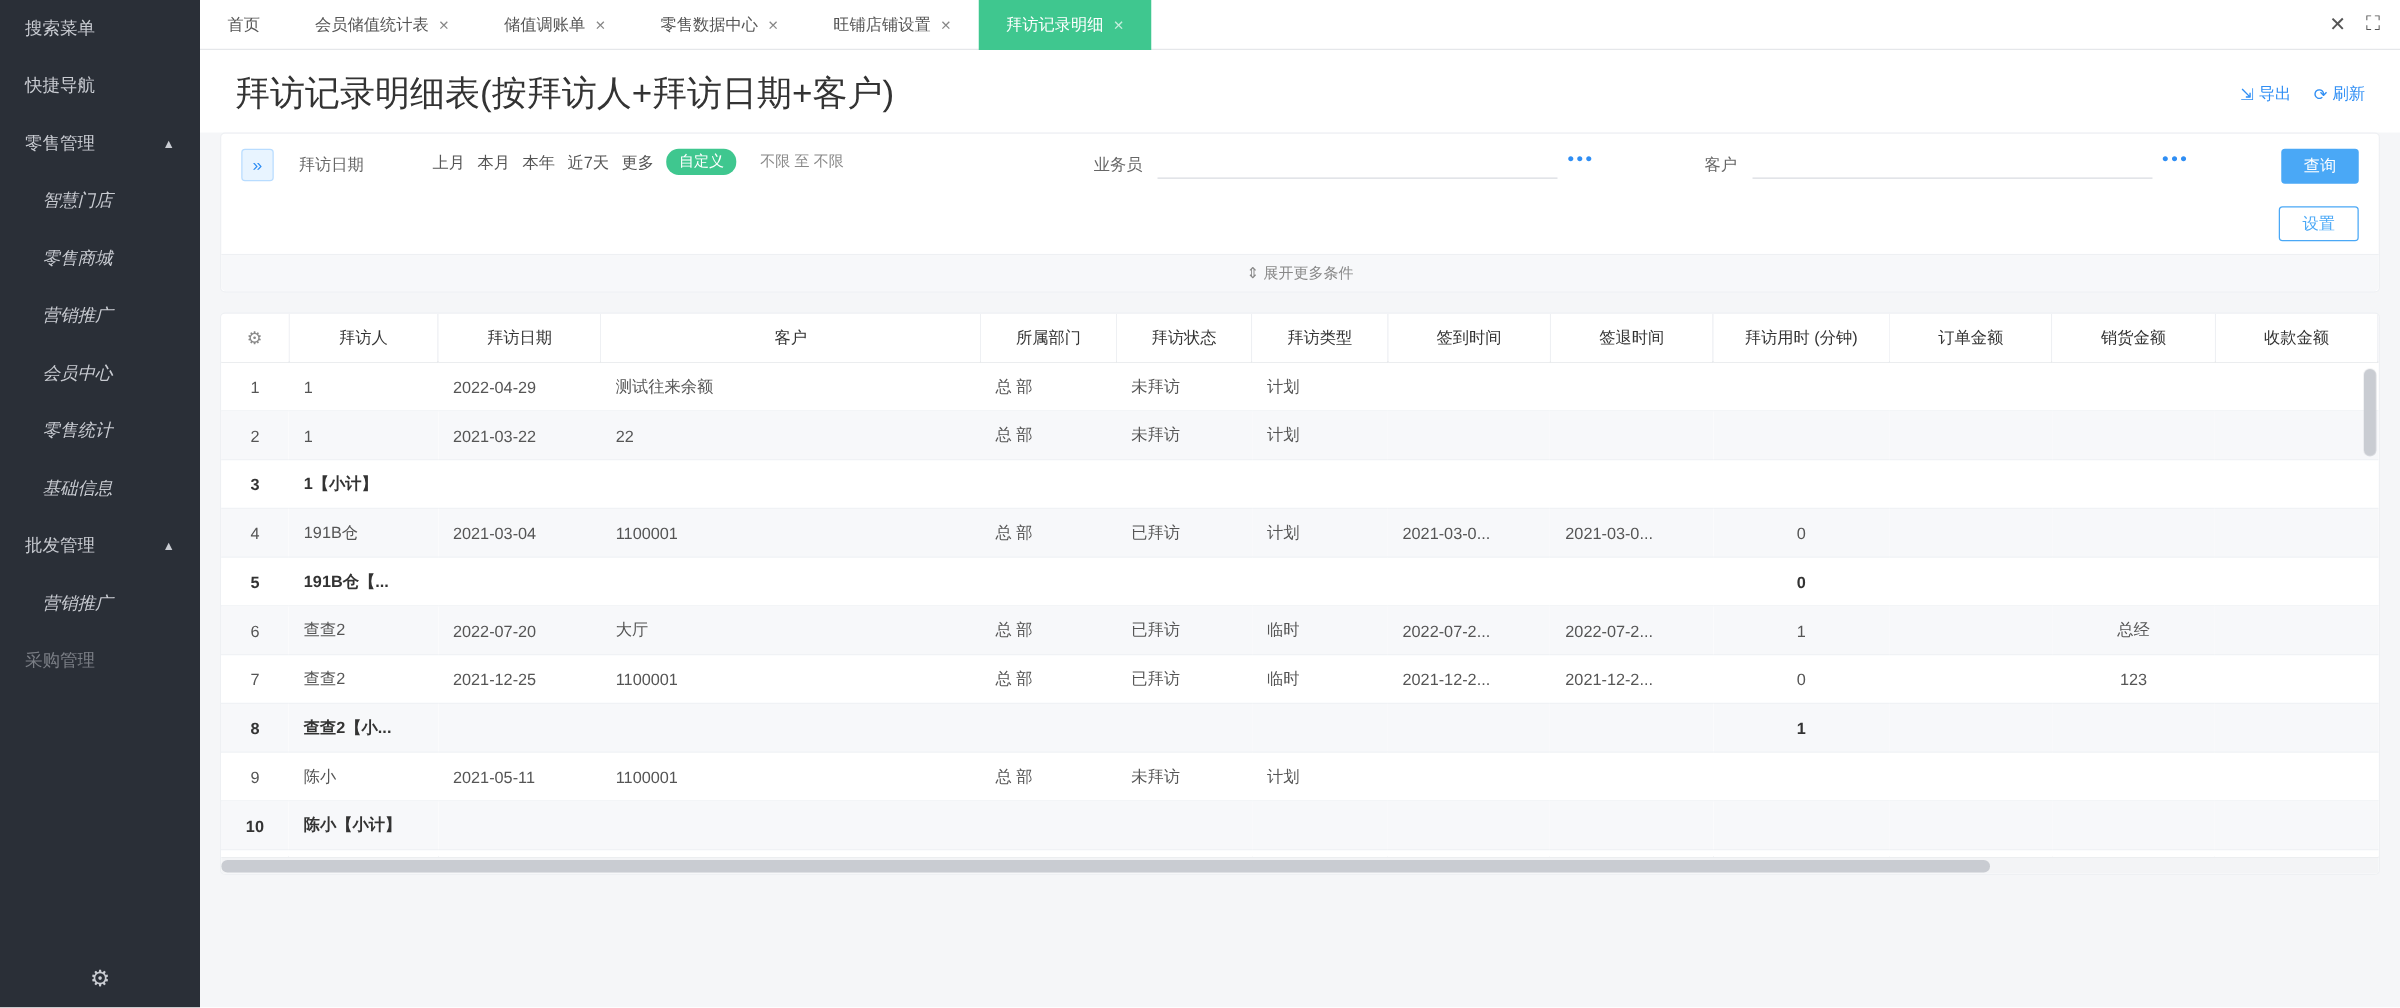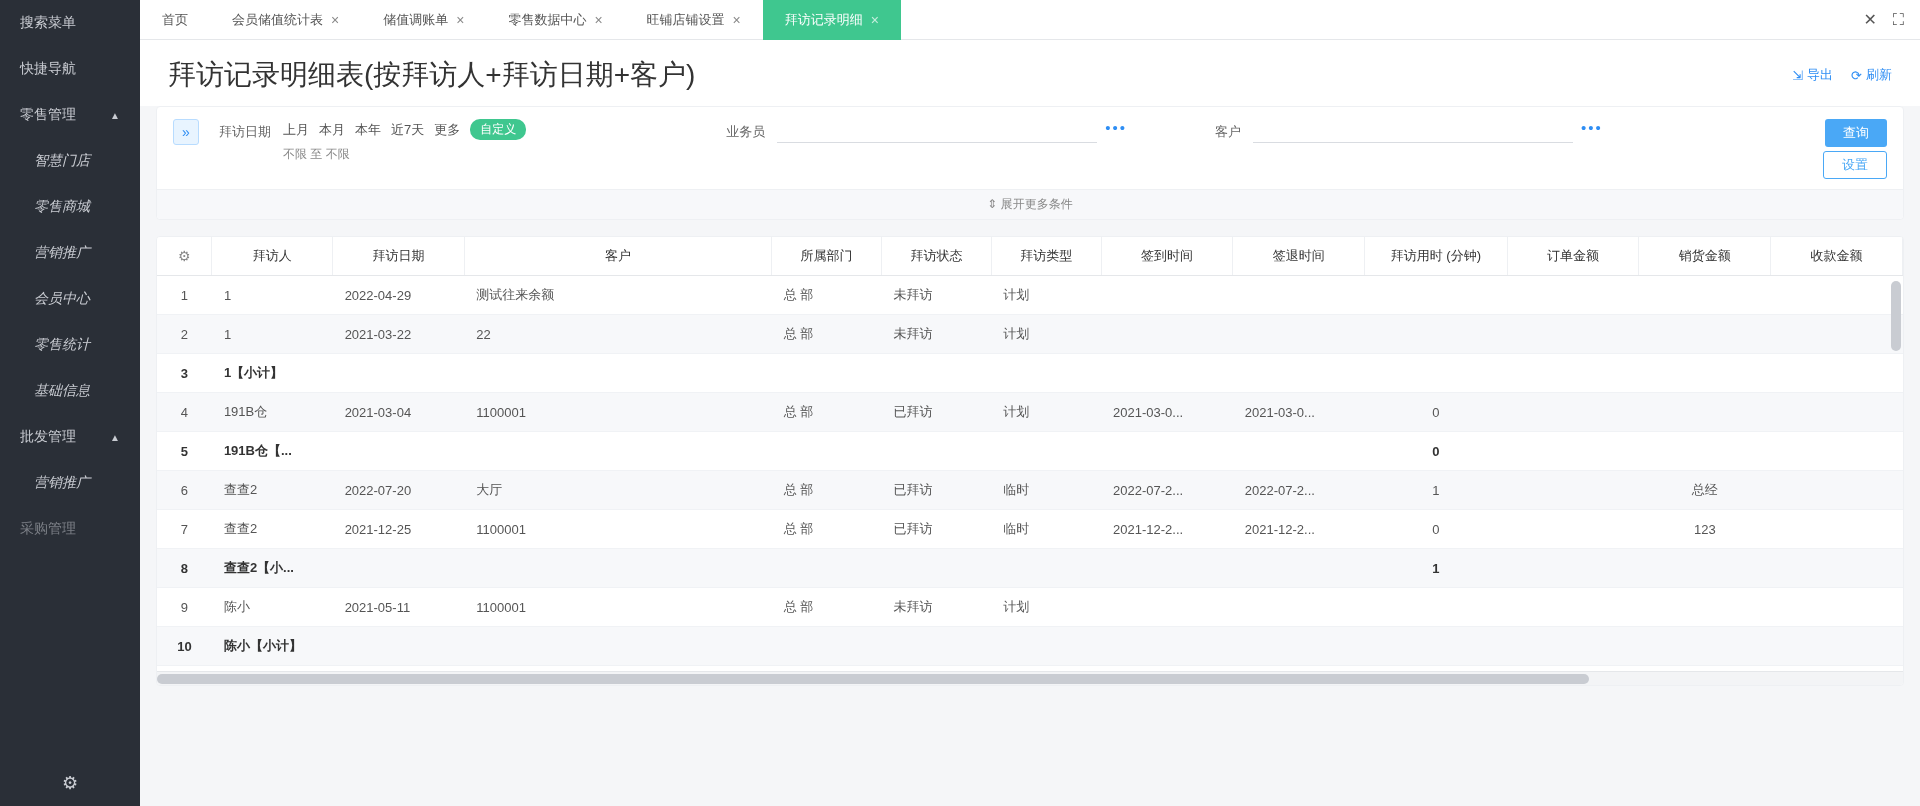--- a/index.html
+++ b/index.html
@@ -1,20 +1,20 @@
 <!DOCTYPE html>
 <html><head>
 <meta charset="utf-8">
 <style>
 * { margin: 0; padding: 0; box-sizing: border-box; }
 body { font-family: "Microsoft YaHei", -apple-system, sans-serif; font-size: 13px; color: #333; background: #fff; overflow: hidden; }
 .app { display: flex; width: 1920px; height: 806px; }
 
 
-.sidebar { width: 140px; background: #2a2f37; color: #c9ccd2; display: flex; flex-direction: column; }
+.sidebar { width: 160px; background: #2a2f37; color: #c9ccd2; display: flex; flex-direction: column; }
 .sidebar-item { padding: 14px 20px; cursor: pointer; display: flex; align-items: center; justify-content: space-between; font-size: 14px; }
 .sidebar-sub { padding: 14px 0 14px 34px; cursor: pointer; font-size: 14px; font-style: italic; }
 .sidebar-spacer { flex: 1; }
 .sidebar-footer { padding: 12px 20px; text-align: center; font-size: 18px; }
 .caret { font-size: 10px; }
 
 
 .main { flex: 1; display: flex; flex-direction: column; background: #f5f6f8; overflow: hidden; }
 
 
@@ -30,28 +30,28 @@
 .page-title { font-size: 28px; color: #333; font-weight: 500; }
 .page-actions { display: flex; gap: 18px; color: #2f8ef4; font-size: 13px; }
 .page-actions .act { display: flex; align-items: center; gap: 4px; cursor: pointer; }
 
 
 .filter-wrap { background: #fff; margin: 0 16px; border: 1px solid #eef0f3; border-radius: 4px; padding: 12px 16px 0 16px; position: relative; }
 .filter-row { display: flex; align-items: flex-start; gap: 20px; }
 .collapse-btn { width: 26px; height: 26px; background: #e8f4ff; border: 1px solid #b8dcff; color: #2f8ef4; border-radius: 3px; font-size: 14px; display: flex; align-items: center; justify-content: center; cursor: pointer; }
 .filter-group { display: flex; align-items: flex-start; }
 .filter-label { color: #666; margin-right: 12px; padding-top: 4px; white-space: nowrap; }
-.date-opts { display: flex; flex-direction: column; gap: 4px; }
+.date-opts { display: flex; gap: 19px; margin-left: 43px; }
 .date-line { display: flex; align-items: center; gap: 10px; flex-wrap: wrap; color: #555; }
 .date-line span { cursor: pointer; }
 .date-line .pill { background: #3fc78f; color: #fff; padding: 2px 10px; border-radius: 10px; font-size: 12px; }
 .range-line { color: #888; font-size: 12px; padding-top: 2px; }
 .input-underline { border: none; border-bottom: 1px solid #d9dce1; outline: none; padding: 4px 2px; width: 320px; background: transparent; font-size: 13px; }
 .picker-dots { color: #2f8ef4; font-size: 15px; cursor: pointer; padding: 0 8px; letter-spacing: 2px; }
-.filter-buttons { margin-left: auto; display: flex; flex-direction: column; gap: 4px; align-items: flex-end; }
+.filter-buttons { margin-left: auto; display: flex; flex-direction: column; gap: 18px; align-items: flex-end; }
 .btn-primary { background: #4aa8f6; color: #fff; border: none; border-radius: 3px; padding: 5px 18px; cursor: pointer; font-size: 13px; }
 .btn-outline { background: #fff; color: #4aa8f6; border: 1px solid #4aa8f6; border-radius: 3px; padding: 4px 18px; cursor: pointer; font-size: 13px; }
 .expand-bar { text-align: center; padding: 6px; color: #888; font-size: 12px; cursor: pointer; background: #f7f8fa; margin: 10px -16px 0 -16px; border-top: 1px solid #eef0f3; border-radius: 0 0 4px 4px; }
 
 
 .table-wrap { margin: 16px 16px 0 16px; background: #fff; border: 1px solid #eef0f3; border-radius: 4px; overflow: hidden; display: flex; flex-direction: column; height: 450px; position: relative; }
 .table-scroll { overflow: auto; flex: 1; }
 table { border-collapse: collapse; width: 100%; table-layout: fixed; }
 thead th { background: #fff; border-bottom: 1px solid #e5e7ea; border-right: 1px solid #eef0f3; padding: 10px 8px; font-weight: 500; color: #333; text-align: center; position: sticky; top: 0; z-index: 2; font-size: 13px; }
 tbody td { border-bottom: 1px solid #f0f2f5; padding: 10px 12px; color: #555; white-space: nowrap; overflow: hidden; text-overflow: ellipsis; background: #fff; font-size: 13px; }

